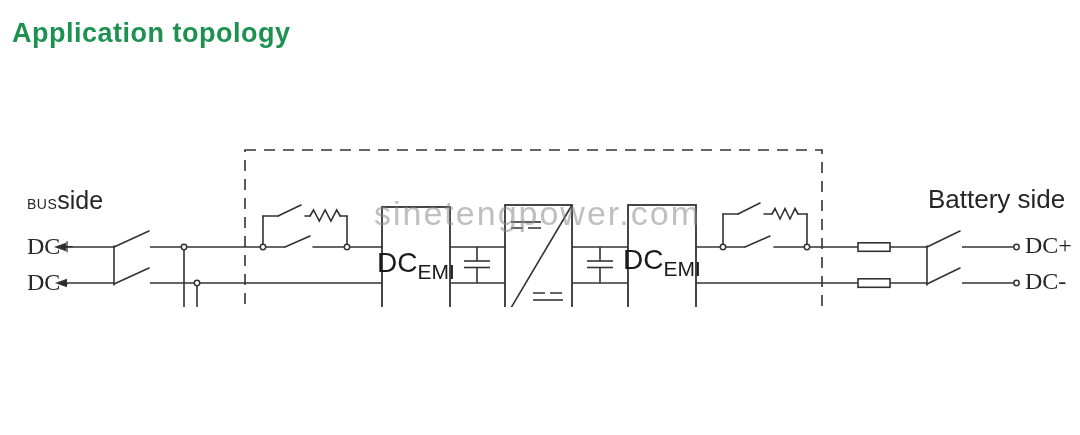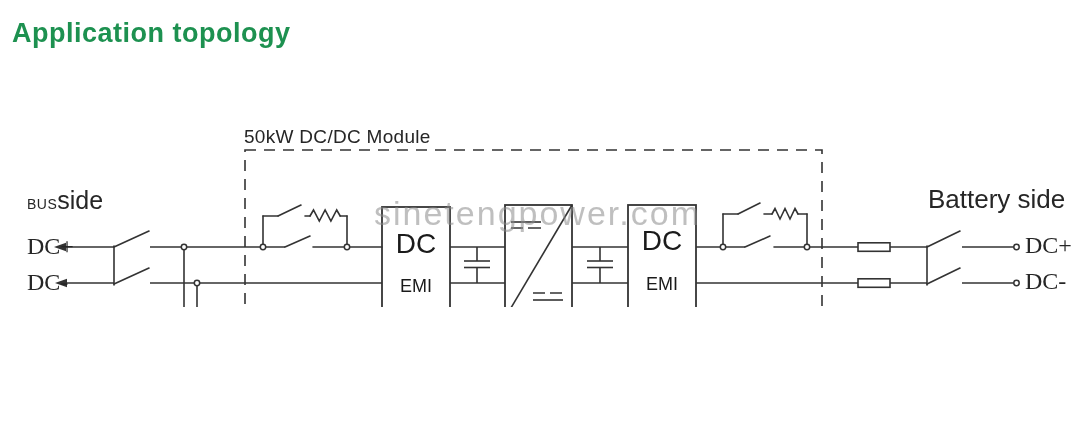--- a/index.html
+++ b/index.html
@@ -27,28 +27,28 @@
   .bus-side .caps { font-size: 14px; letter-spacing: 0.5px; }
   .battery-side { left: 928px; top: 184px; font-size: 26px; }
   .dc-label { font-size: 24px; font-family: Liberation Serif, serif; }
   .dc-plus-left  { left: 27px;  top: 233px; }
   .dc-minus-left { left: 27px;  top: 269px; }
   .dc-plus-right  { left: 1025px; top: 232px; }
   .dc-minus-right { left: 1025px; top: 268px; }
   .pe-label { left: 222px; top: 374px; font-size: 26px; margin-top: 29px; }
   .emi-box-text {
     position: absolute;
-    display: flex; flex-direction: column;
+    display: flex; flex-direction: row;
     align-items: center; justify-content: center;
     color: #1a1a1a; line-height: 1.05;
   }
   .emi-1 { left: 382px; top: 207px; width: 68px; height: 111px; }
   .emi-2 { left: 628px; top: 205px; width: 68px; height: 110px; }
   .emi-box-text .l1 { font-size: 28px; }
-  .emi-box-text .l2 { font-size: 18px; margin-top: 19px; }
+  .emi-box-text .l2 { font-size: 21px; margin-top: 19px; }
   .watermark {
     position: absolute;
     left: 374px; top: 194px;
     font-size: 34px;
     letter-spacing: 2px;
     color: rgba(138,138,138,0.55);
     z-index: 5;
   }
 </style>
 </head>
@@ -179,21 +179,20 @@
     <g stroke-width="1.5">
       <circle cx="184" cy="247" r="2.7" fill="#ffffff"></circle>
       <circle cx="197" cy="283" r="2.7" fill="#ffffff"></circle>
       <circle cx="263" cy="247" r="2.7" fill="#ffffff"></circle>
       <circle cx="347" cy="247" r="2.7" fill="#ffffff"></circle>
       <circle cx="723" cy="247" r="2.7" fill="#ffffff"></circle>
       <circle cx="807" cy="247" r="2.7" fill="#ffffff"></circle>
     </g>
   </svg>
 
-  <div class="lbl module-label">50kW DC/DC Module</div>
 
   <div class="lbl bus-side"><span class="caps">BUS</span><span>side</span></div>
 
   <div class="lbl battery-side">Battery side</div>
 
   <div class="lbl dc-label dc-plus-left">DC+</div>
   <div class="lbl dc-label dc-minus-left">DC-</div>
 
   <div class="lbl dc-label dc-plus-right">DC+</div>
   <div class="lbl dc-label dc-minus-right">DC-</div>

